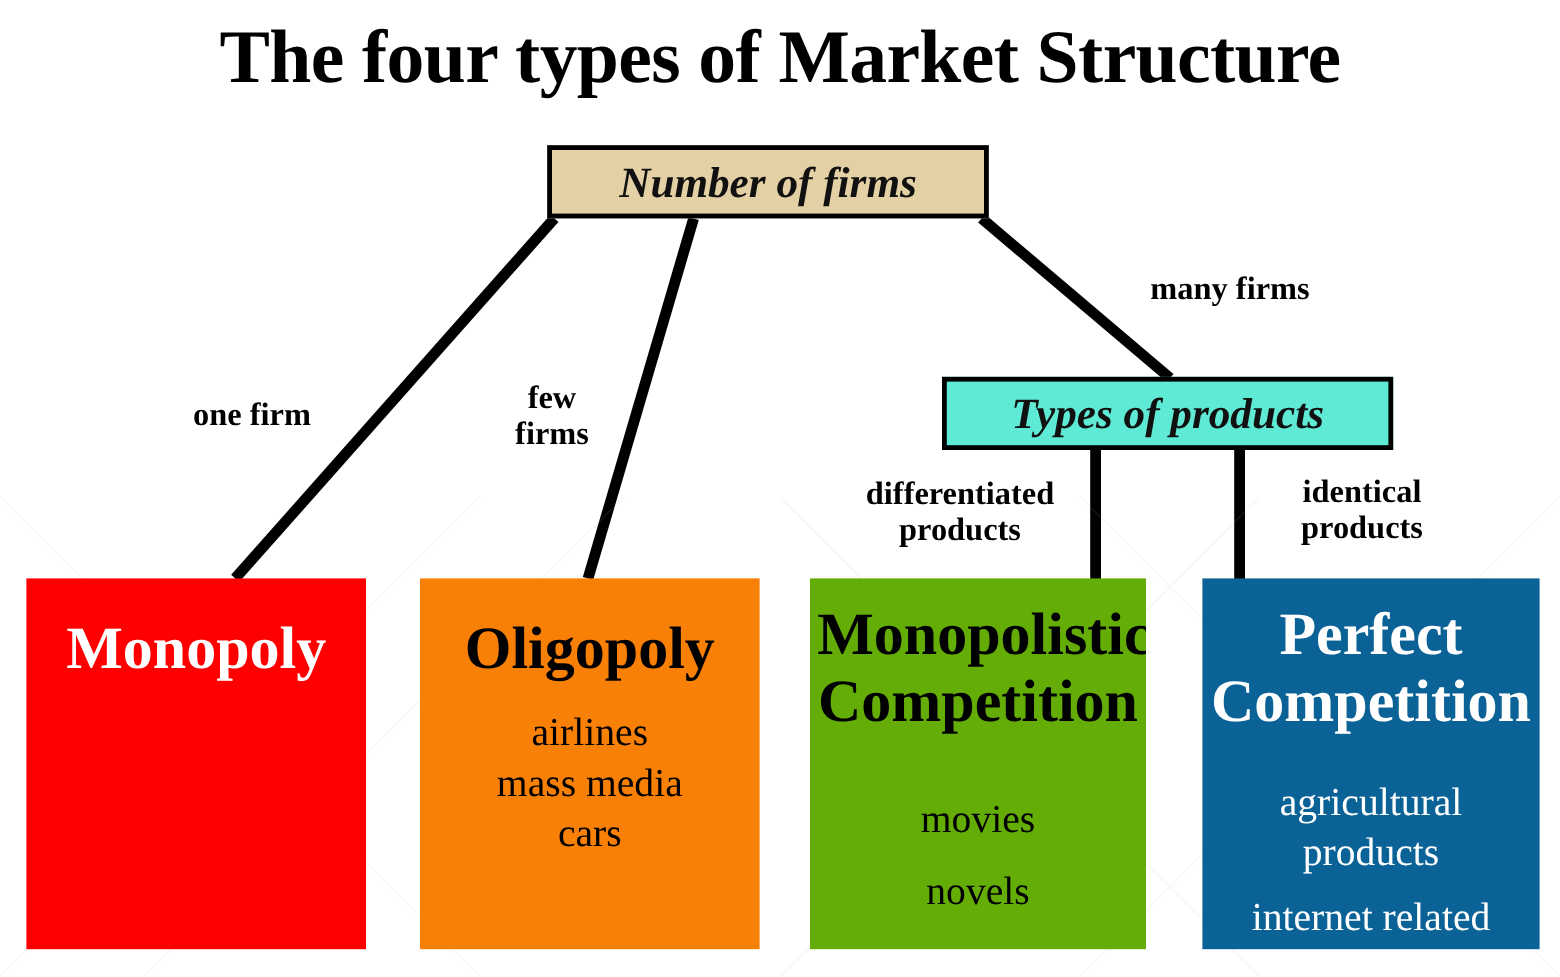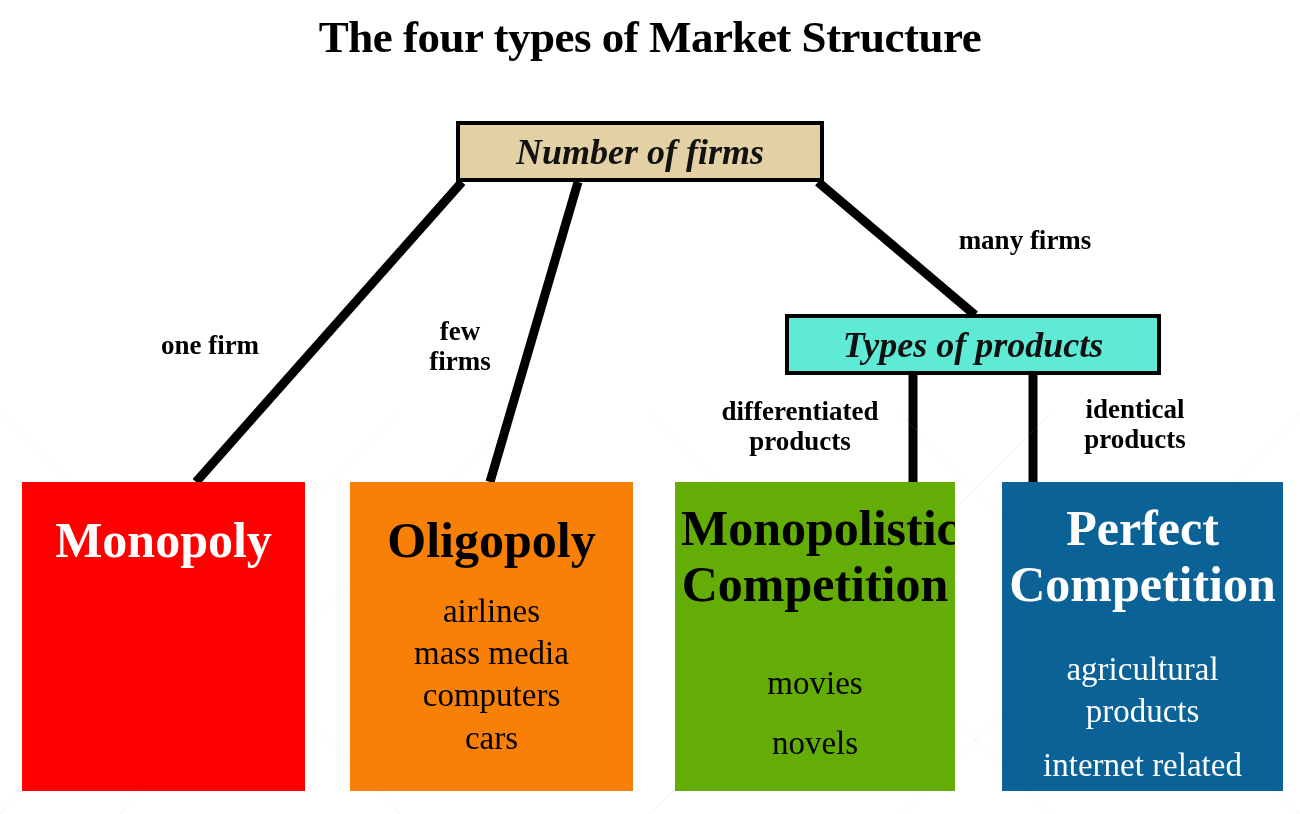--- a/index.html
+++ b/index.html
@@ -15,21 +15,21 @@
     overflow: hidden;
     font-family: "Liberation Serif", "DejaVu Serif", serif;
   }
   
   #page-title {
     position: absolute;
     left: 0;
     top: 14px;
     width: 1300px;
     text-align: center;
-    font-size: 45px;
+    font-size: 63px;
     font-weight: bold;
     letter-spacing: -0.5px;
     color: #000000;
     line-height: 1.05;
     white-space: nowrap;
   }
   
   #connectors {
     position: absolute;
     left: 0;
@@ -184,21 +184,20 @@
 
   <div class="outcome-box" id="box-monopoly" style="background:#ff0000; color:#ffffff;">
     <div class="outcome-title">Monopoly</div>
   </div>
 
   <div class="outcome-box" id="box-oligopoly" style="background:#f98006; color:#000000;">
     <div class="outcome-title">Oligopoly</div>
     <ul class="outcome-items">
       <li>airlines</li>
       <li>mass media</li>
-      <li>computers</li>
       <li>cars</li>
     </ul>
   </div>
 
   <div class="outcome-box" id="box-monopolistic-competition" style="background:#63ad06; color:#000000;">
     <div class="outcome-title">Monopolistic
 Competition</div>
     <ul class="outcome-items">
       <li>movies</li>
       <li>novels</li>

